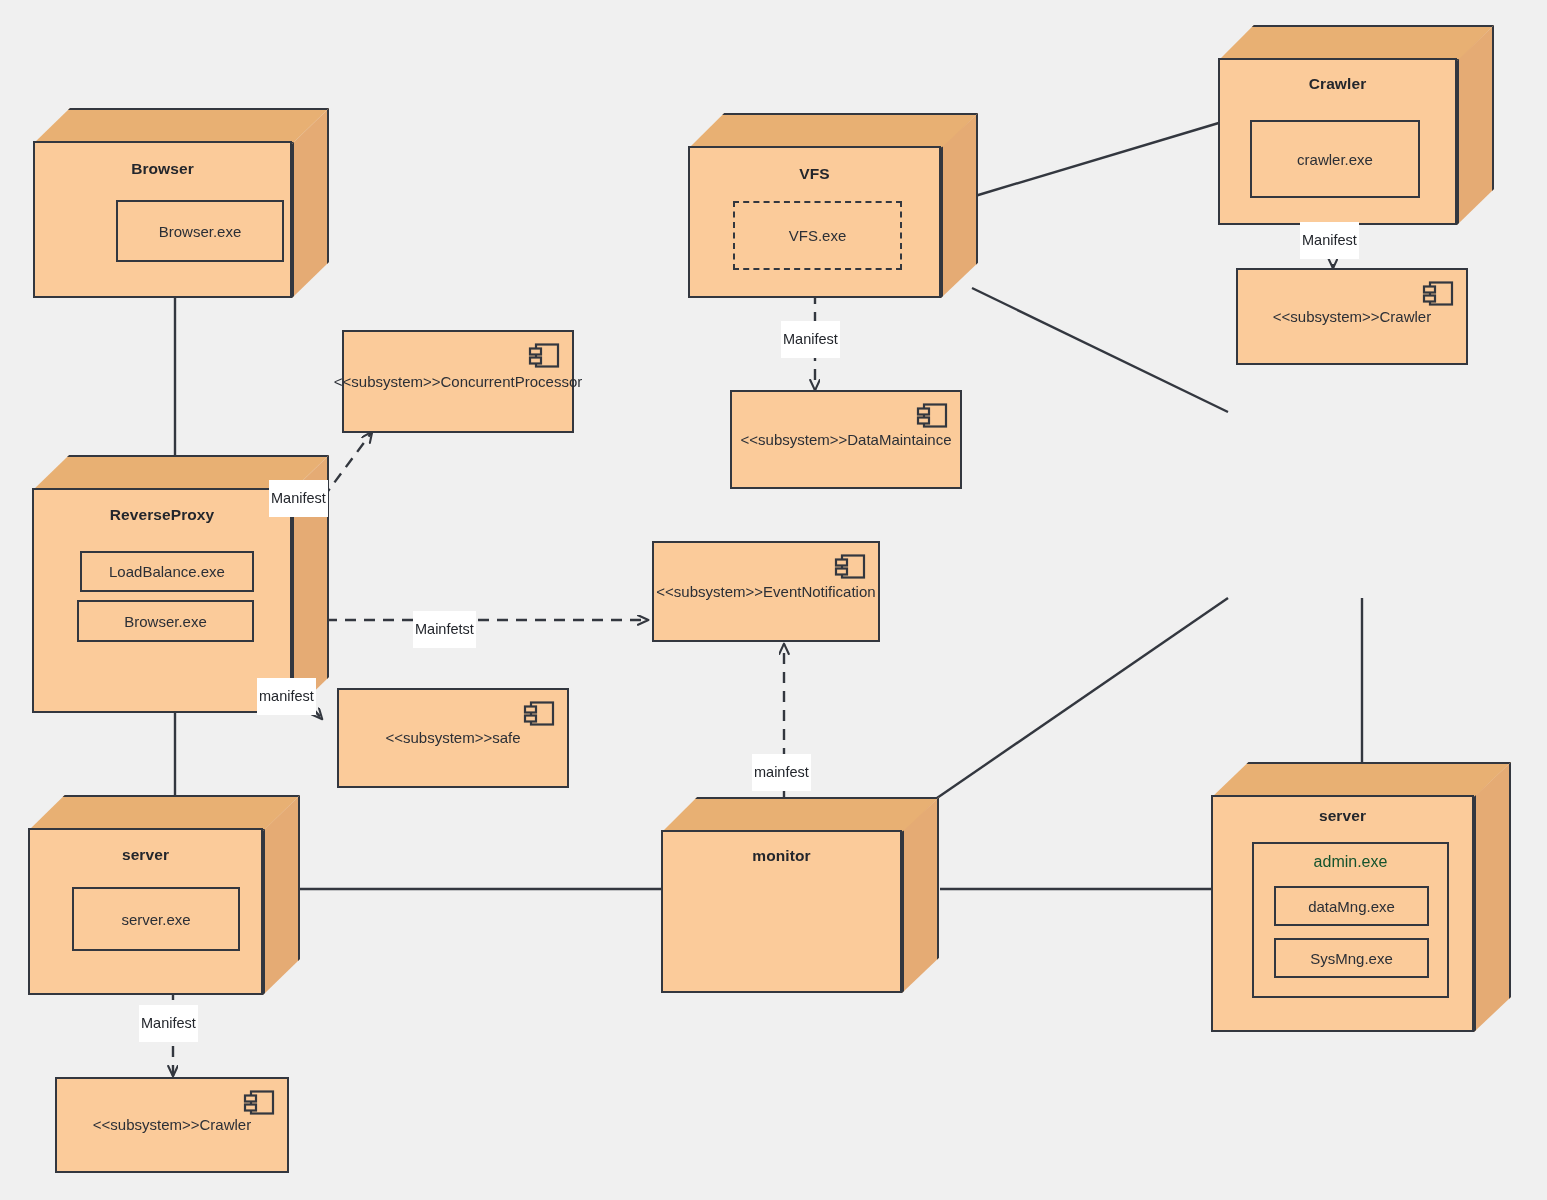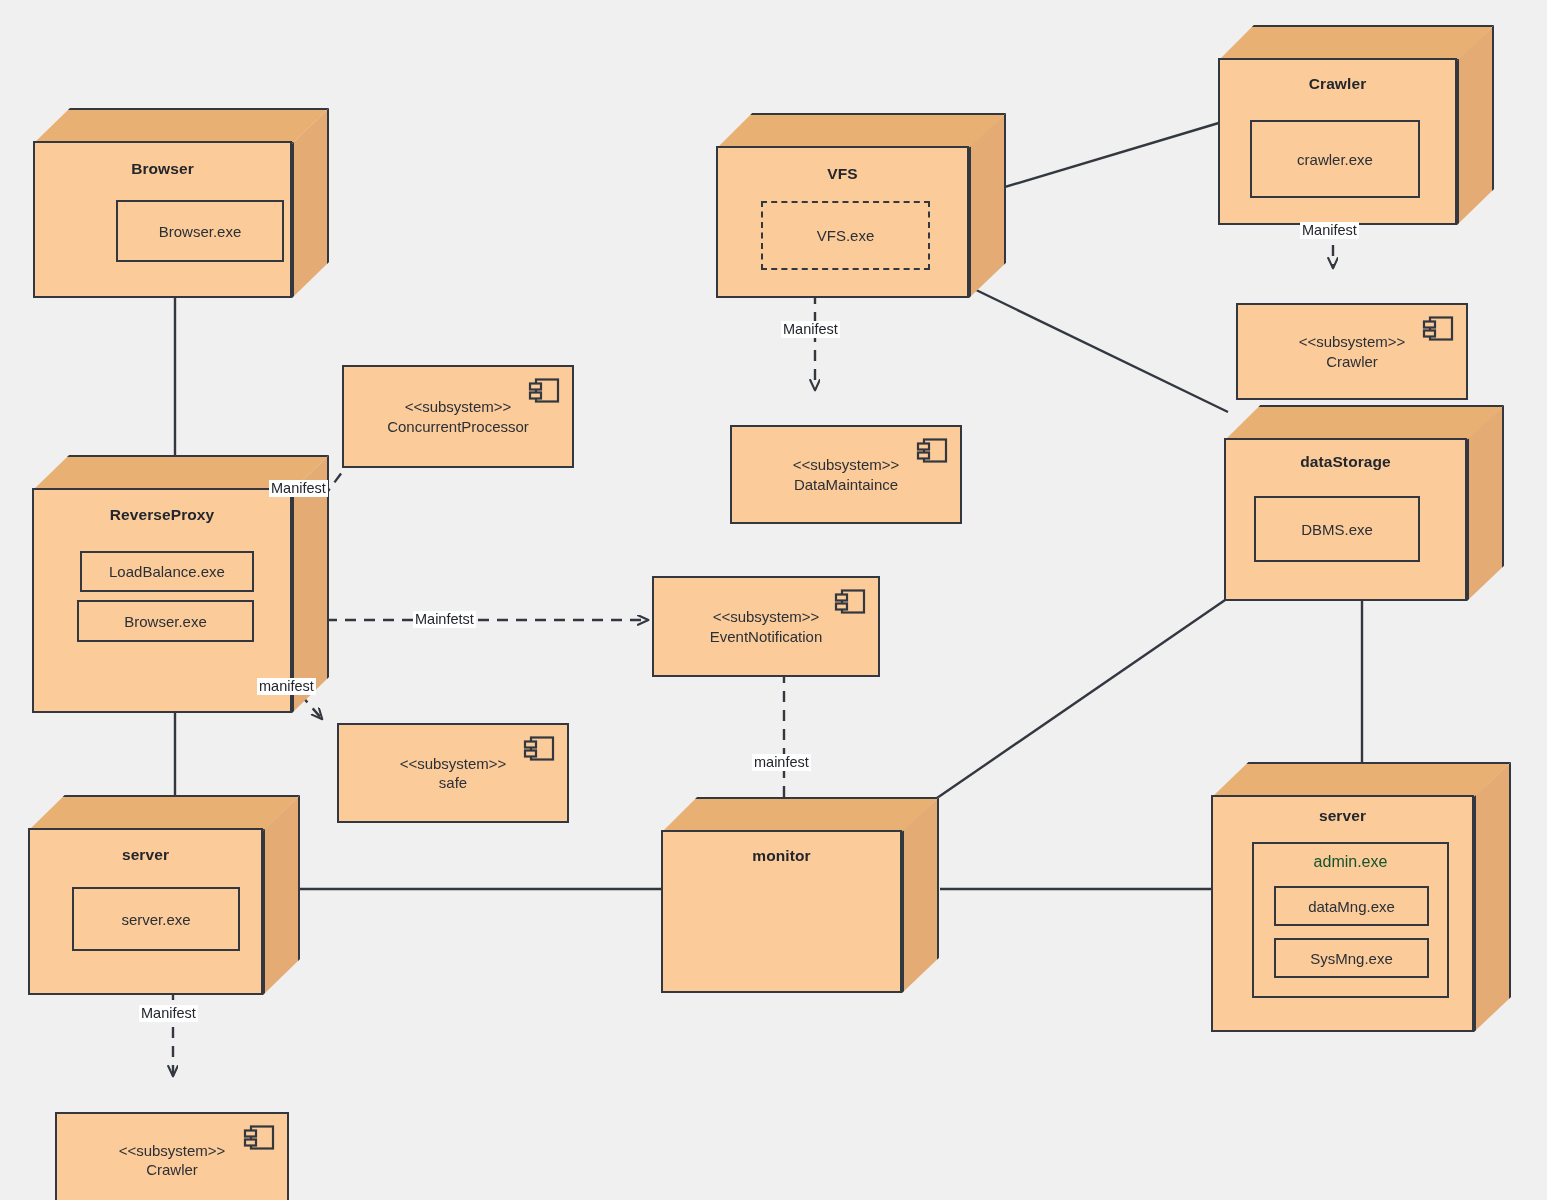--- a/index.html
+++ b/index.html
@@ -44,31 +44,31 @@
   .artifact.dashed{border-style:dashed;background:transparent;}
   .artifact.stacked{display:block;}
   .artifact.stacked .alabel{
     text-align:center;padding-top:9px;font-size:16px;color:#14532d;
   }
 
   
   .subsys{
     position:absolute;z-index:2;background:#fbcb9a;
     border:2.3px solid #33373f;box-sizing:border-box;
-    display:flex;flex-direction:column;align-items:center;justify-content:center;
-    font-size:15px;color:#2b2f36;line-height:1.28;margin-top:35px;
+    display:flex;align-items:center;justify-content:center;
+    font-size:15px;color:#2b2f36;line-height:1.28;
   }
   .subsys .stereo{display:block;white-space:pre;}
   .subsys .sname{display:block;}
   .compicon{position:absolute;right:11px;top:9px;width:34px;height:30px;}
 
   
   .elabel{
     position:absolute;z-index:5;background:#ffffff;
-    font-size:14.5px;color:#23262c;padding:0 2px;white-space:nowrap;
+    font-size:14.5px;color:#23262c;padding:10px 2px;white-space:nowrap;
     line-height:1.15;
   }
 </style>
 </head>
 <body>
 
 <div id="canvas">
 
   <svg class="layer edges" viewBox="0 0 1547 1200">
     <defs>
@@ -131,21 +131,21 @@
   </div>
 
   <div class="node" style="left:28px;top:795px;width:272px;height:200px;">
     <div class="top" style="left:0;top:0;width:272px;height:36px;clip-path:polygon(0 100%, 13.5% 0, 100% 0, 86.5% 100%);"></div>
     <div class="side" style="left:235px;top:0;width:37px;height:200px;clip-path:polygon(0 18%, 100% 0, 100% 82%, 0 100%);"></div>
     <div class="front" style="top:33px;width:235px;height:167px;"></div>
     <div class="nodetitle" style="top:51px;width:235px;">server</div>
     <div class="artifact" style="left:44px;top:92px;width:168px;height:64px;">server.exe</div>
   </div>
 
-  <div class="node" style="left:688px;top:113px;width:290px;height:185px;margin-left:28px;">
+  <div class="node" style="left:688px;top:113px;width:290px;height:185px;">
     <div class="top" style="left:0;top:0;width:290px;height:36px;clip-path:polygon(0 100%, 12.5% 0, 100% 0, 87.5% 100%);"></div>
     <div class="side" style="left:253px;top:0;width:37px;height:185px;clip-path:polygon(0 19%, 100% 0, 100% 81%, 0 100%);"></div>
     <div class="front" style="top:33px;width:253px;height:152px;"></div>
     <div class="nodetitle" style="top:52px;width:253px;">VFS</div>
     <div class="artifact dashed" style="left:45px;top:88px;width:169px;height:69px;">VFS.exe</div>
   </div>
 
   <div class="node" style="left:661px;top:797px;width:278px;height:196px;">
     <div class="top" style="left:0;top:0;width:278px;height:36px;clip-path:polygon(0 100%, 13% 0, 100% 0, 87% 100%);"></div>
     <div class="side" style="left:241px;top:0;width:37px;height:196px;clip-path:polygon(0 18%, 100% 0, 100% 82%, 0 100%);"></div>
@@ -154,27 +154,20 @@
   </div>
 
   <div class="node" style="left:1218px;top:25px;width:276px;height:200px;">
     <div class="top" style="left:0;top:0;width:276px;height:36px;clip-path:polygon(0 100%, 13% 0, 100% 0, 87% 100%);"></div>
     <div class="side" style="left:239px;top:0;width:37px;height:200px;clip-path:polygon(0 18%, 100% 0, 100% 82%, 0 100%);"></div>
     <div class="front" style="top:33px;width:239px;height:167px;"></div>
     <div class="nodetitle" style="top:50px;width:239px;">Crawler</div>
     <div class="artifact" style="left:32px;top:95px;width:170px;height:78px;">crawler.exe</div>
   </div>
 
-  <div class="node" style="left:1224px;top:405px;width:280px;height:196px;">
-    <div class="top" style="left:0;top:0;width:280px;height:36px;clip-path:polygon(0 100%, 13% 0, 100% 0, 87% 100%);"></div>
-    <div class="side" style="left:243px;top:0;width:37px;height:196px;clip-path:polygon(0 18%, 100% 0, 100% 82%, 0 100%);"></div>
-    <div class="front" style="top:33px;width:243px;height:163px;"></div>
-    <div class="nodetitle" style="top:48px;width:243px;">dataStorage</div>
-    <div class="artifact" style="left:30px;top:91px;width:166px;height:66px;">DBMS.exe</div>
-  </div>
 
   <div class="node" style="left:1211px;top:762px;width:300px;height:270px;">
     <div class="top" style="left:0;top:0;width:300px;height:36px;clip-path:polygon(0 100%, 12.5% 0, 100% 0, 87.5% 100%);"></div>
     <div class="side" style="left:263px;top:0;width:37px;height:270px;clip-path:polygon(0 13%, 100% 0, 100% 87%, 0 100%);"></div>
     <div class="front" style="top:33px;width:263px;height:237px;"></div>
     <div class="nodetitle" style="top:45px;width:263px;">server</div>
 
     <div class="artifact stacked" style="left:41px;top:80px;width:197px;height:156px;">
       <div class="alabel">admin.exe</div>
       <div class="artifact" style="left:20px;top:42px;width:155px;height:40px;">dataMng.exe</div>

